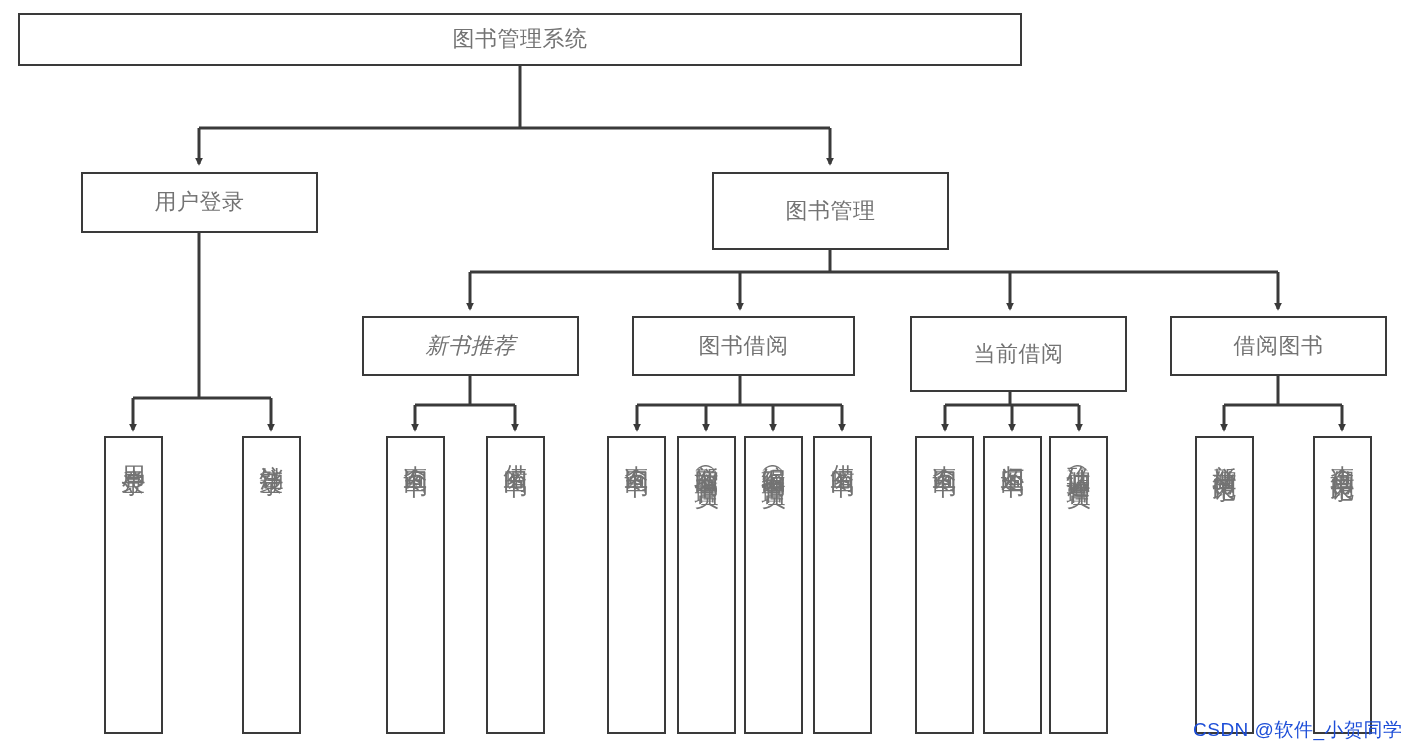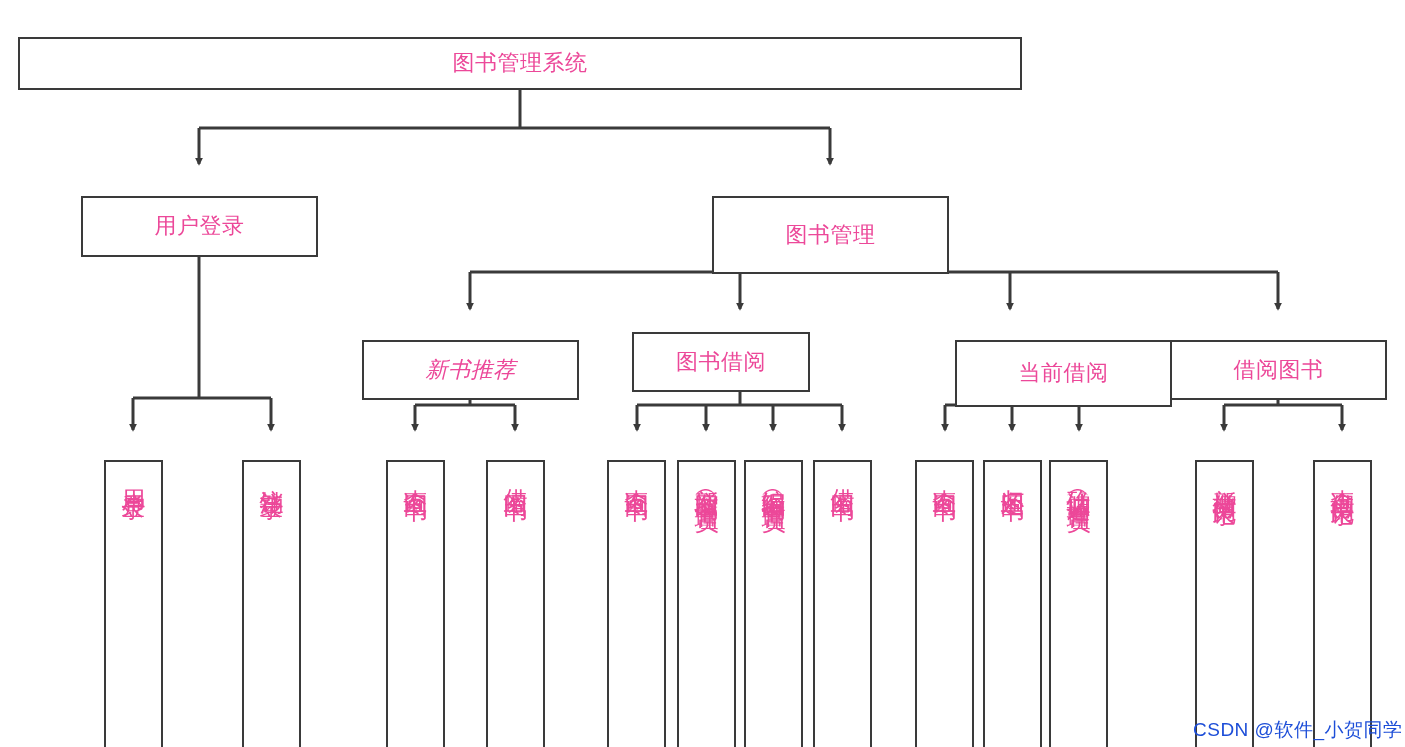--- a/index.html
+++ b/index.html
@@ -26,22 +26,21 @@
     pointer-events: none;
   }
   .node {
     position: absolute;
     box-sizing: border-box;
     background: #ffffff;
     border: 2px solid #3a3a3a;
     display: flex;
     align-items: center;
     justify-content: center;
-    color: #ec4899;
-    margin-top: 24px;
+    color: #737373;
   }
   .node .label {
     display: block;
     text-align: center;
     line-height: 1.12;
   }
   .node.horiz .label {
     font-size: 22px;
     letter-spacing: 0.5px;
   }
@@ -129,25 +128,25 @@
   </div>
 
   <div class="node horiz" style="left:712px; top:172px; width:237px; height:78px;">
     <span class="label">图书管理</span>
   </div>
 
   <div class="node horiz" style="left:362px; top:316px; width:217px; height:60px;font-style:italic;">
     <span class="label">新书推荐</span>
   </div>
 
-  <div class="node horiz" style="left:632px; top:308px; width:178px; height:60px;">
+  <div class="node horiz" style="left:632px; top:316px; width:223px; height:60px;">
     <span class="label">图书借阅</span>
   </div>
 
-  <div class="node horiz" style="left:955px; top:316px; width:217px; height:67px;">
+  <div class="node horiz" style="left:910px; top:316px; width:217px; height:76px;">
     <span class="label">当前借阅</span>
   </div>
 
   <div class="node horiz" style="left:1170px; top:316px; width:217px; height:60px;">
     <span class="label">借阅图书</span>
   </div>
 
   <div class="node vert" style="left:104px; top:436px; width:59px; height:298px;">
     <span class="label">用户登录</span>
   </div>

